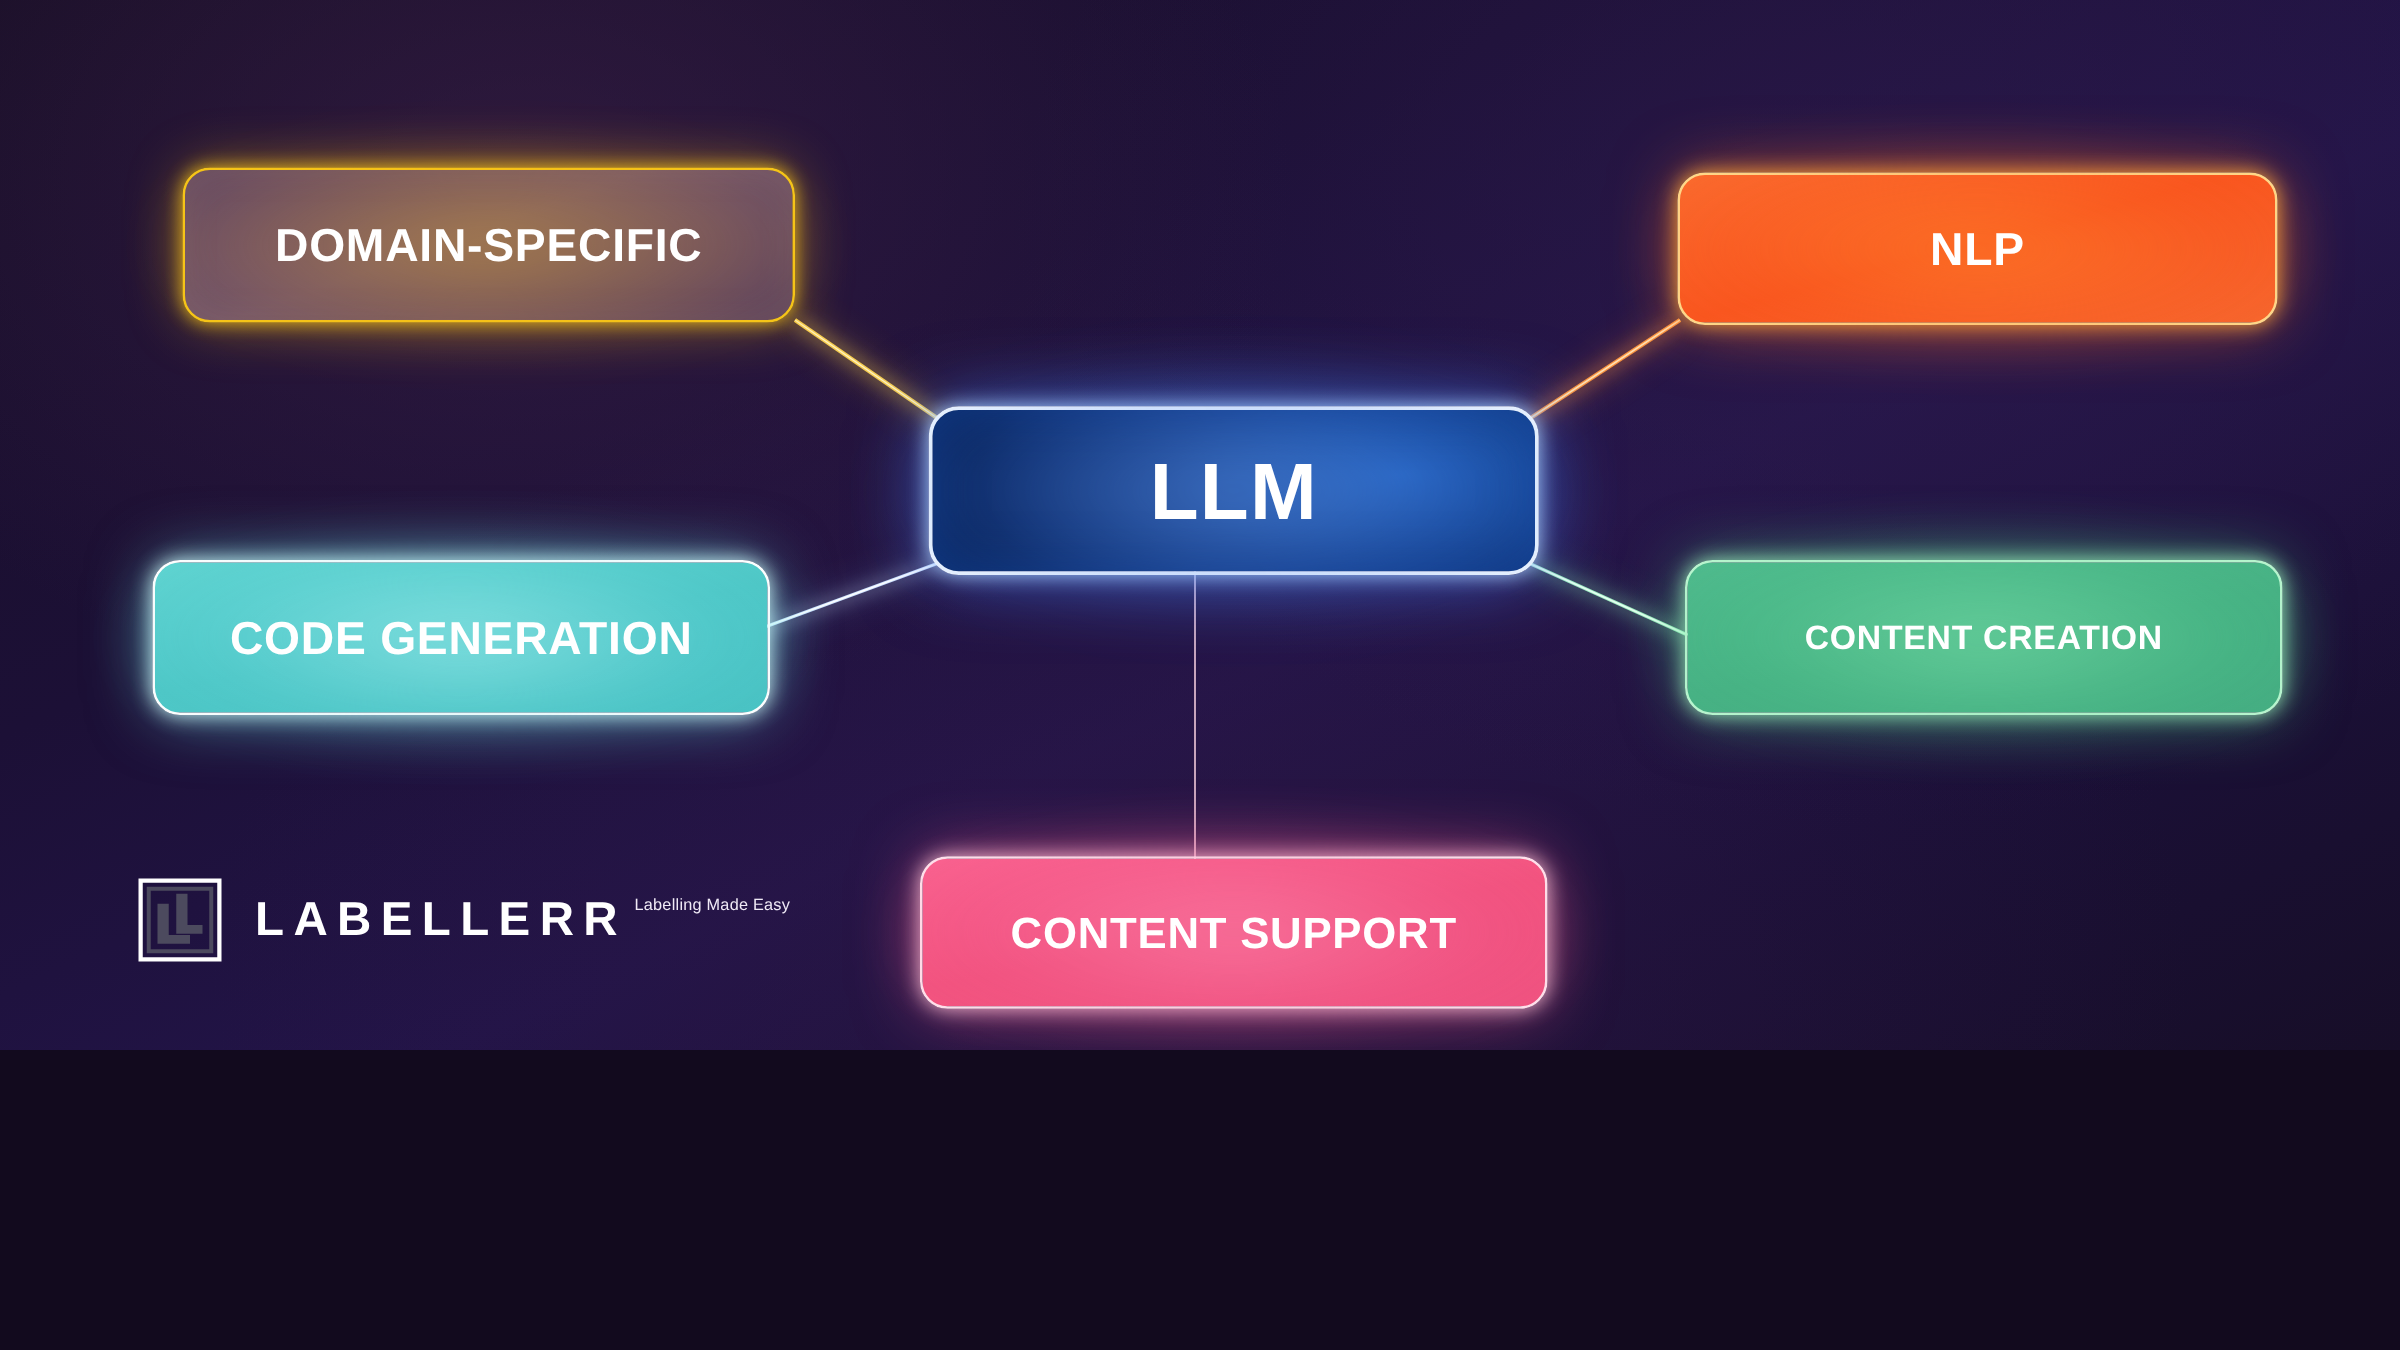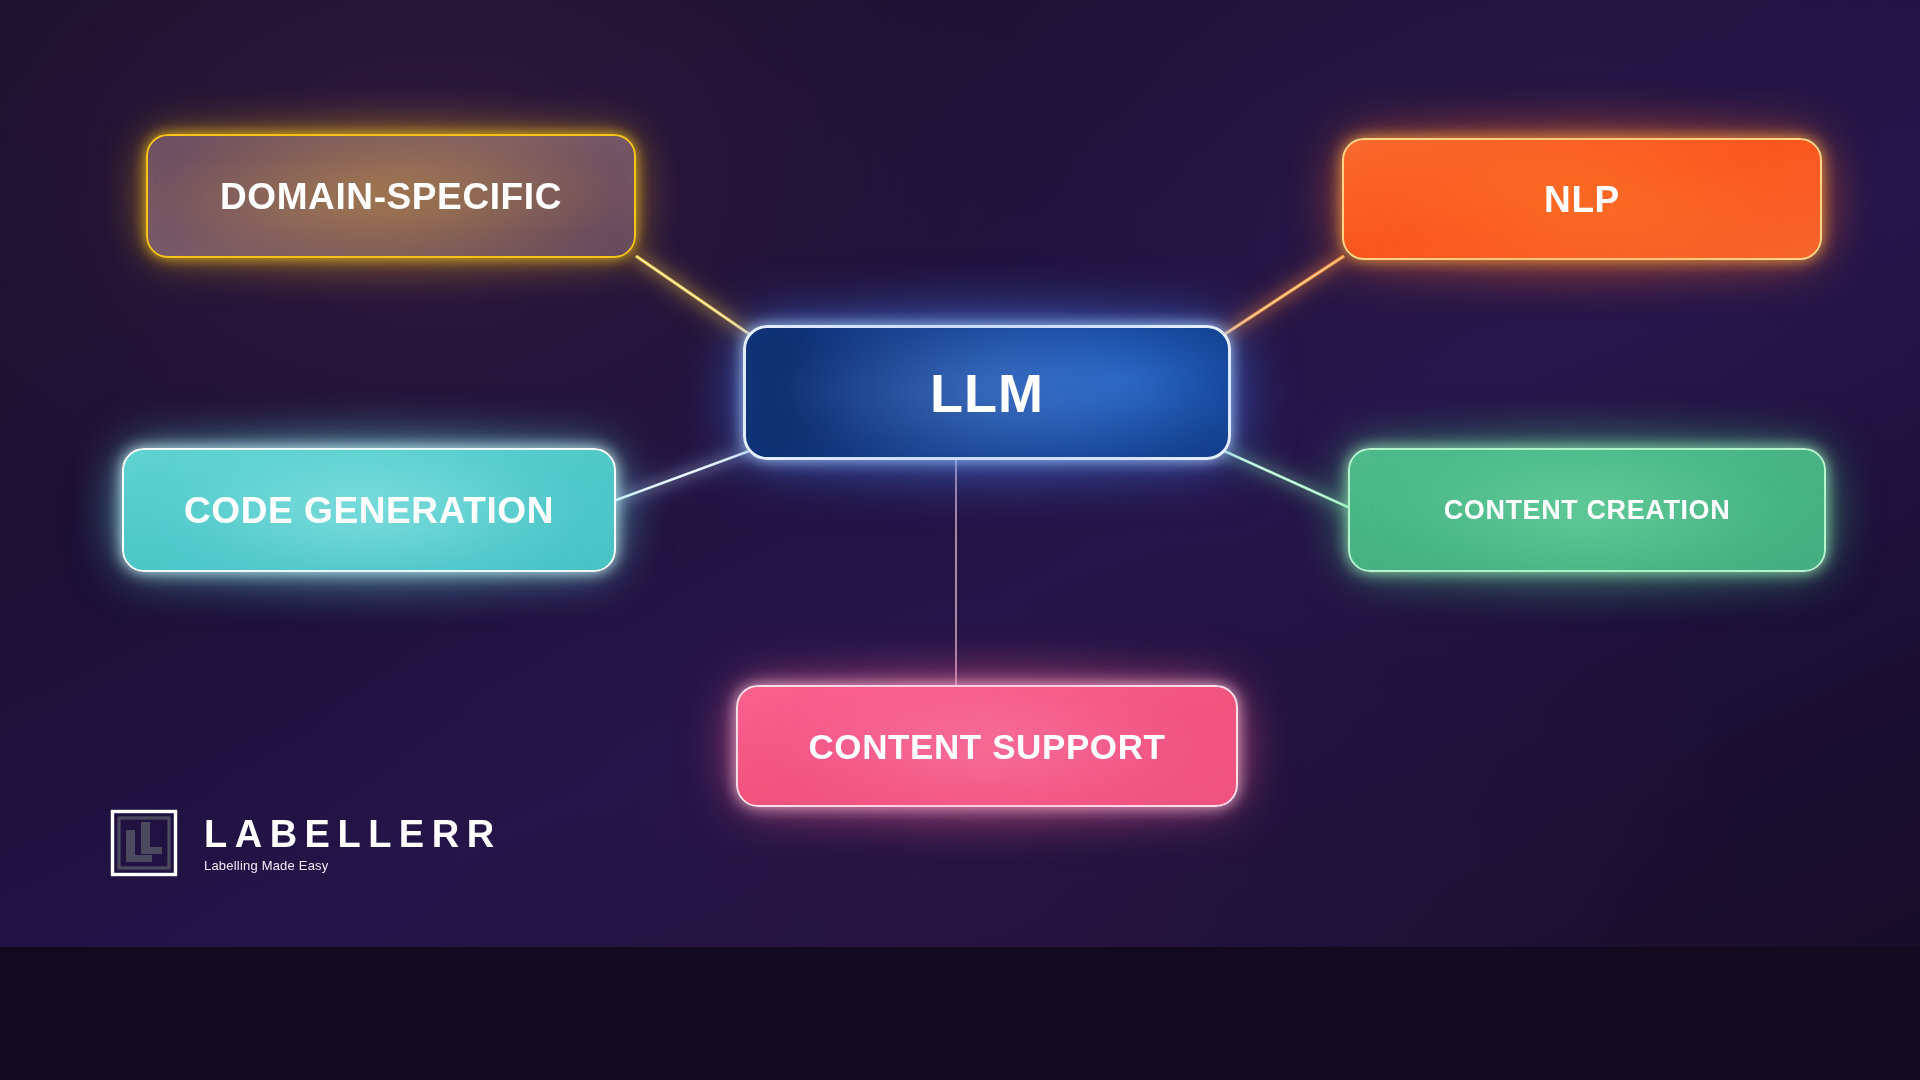--- a/index.html
+++ b/index.html
@@ -3,21 +3,21 @@
 <meta charset="utf-8">
 <style>
   html, body {
     margin: 0;
     padding: 0;
     background: #120a1e;
   }
   #stage {
     position: relative;
     width: 1920px;
-    height: 947px;
+    height: 840px;
     overflow: hidden;
     font-family: "Liberation Sans", sans-serif;
     background:
       radial-gradient(ellipse 900px 620px at 22% 18%, rgba(62,33,74,0.55) 0%, rgba(30,15,44,0.0) 68%),
       radial-gradient(ellipse 980px 680px at 78% 22%, rgba(48,28,78,0.55) 0%, rgba(26,14,42,0.0) 70%),
       radial-gradient(ellipse 1100px 760px at 50% 92%, rgba(48,24,70,0.50) 0%, rgba(22,12,36,0.0) 72%),
       linear-gradient(155deg, #190f27 0%, #1c1036 34%, #221448 58%, #1b1038 78%, #170e28 100%);
   }
 
   
@@ -88,21 +88,21 @@
 
   
   #node-llm {
     left: 743px; top: 325px;
     width: 488px; height: 135px;
     border-radius: 24px;
     background:
       radial-gradient(ellipse 70% 120% at 78% 40%, rgba(32,96,186,0.95) 0%, rgba(18,58,128,0.95) 55%, rgba(10,38,92,0.98) 100%),
       linear-gradient(120deg, #0b2a5c 0%, #12427f 50%, #0d2f66 100%);
     border: 3px solid #eaf4ff;
-    font-size: 54px;
+    font-size: 64px;
     letter-spacing: 1px;
     box-shadow: 0 0 16px rgba(180,215,255,0.95), 0 0 60px rgba(70,130,255,0.60), inset 0 0 40px rgba(20,70,160,0.55);
   }
   #node-llm::before {
     inset: -40px;
     border-radius: 60px;
     background: radial-gradient(ellipse at center, rgba(110,165,255,0.55) 0%, rgba(60,110,230,0.20) 52%, rgba(0,0,0,0) 74%);
     filter: blur(26px);
   }
 
@@ -154,21 +154,21 @@
     display: flex;
     align-items: center;
     gap: 26px;
     z-index: 5;
   }
   #logo-mark {
     width: 68px;
     height: 68px;
     flex: none;
   }
-  #logo-text { display: flex; flex-direction: column; gap: 6px; }
+  #logo-text { display: flex; gap: 6px; }
   #logo-wordmark {
     color: #ffffff;
     font-size: 38px;
     font-weight: 600;
     letter-spacing: 7.5px;
     line-height: 1;
   }
   #logo-tagline {
     color: #f0eaf6;
     font-size: 13px;

